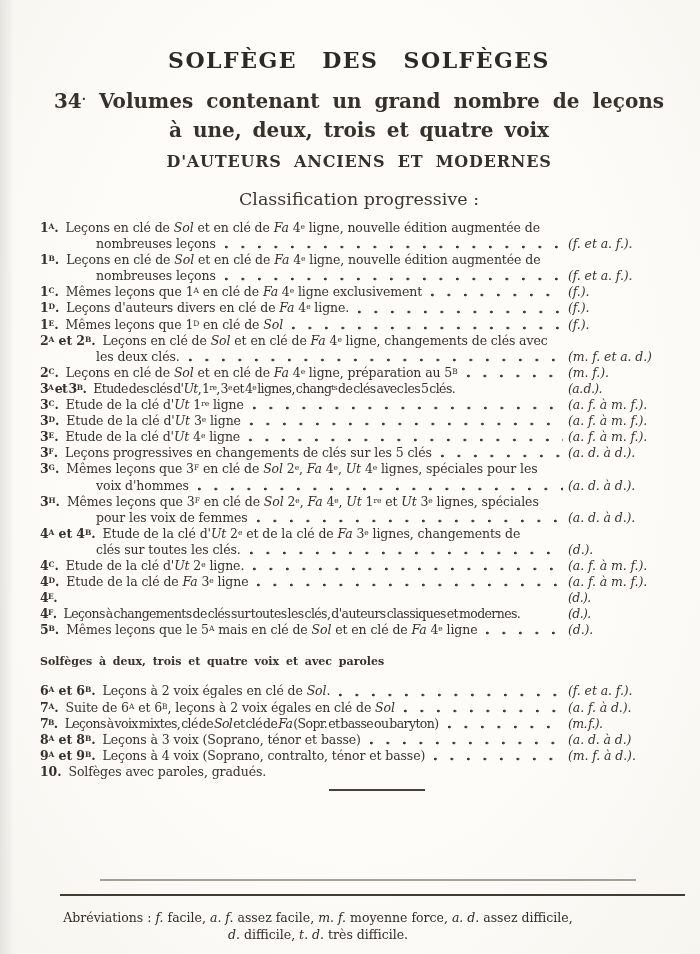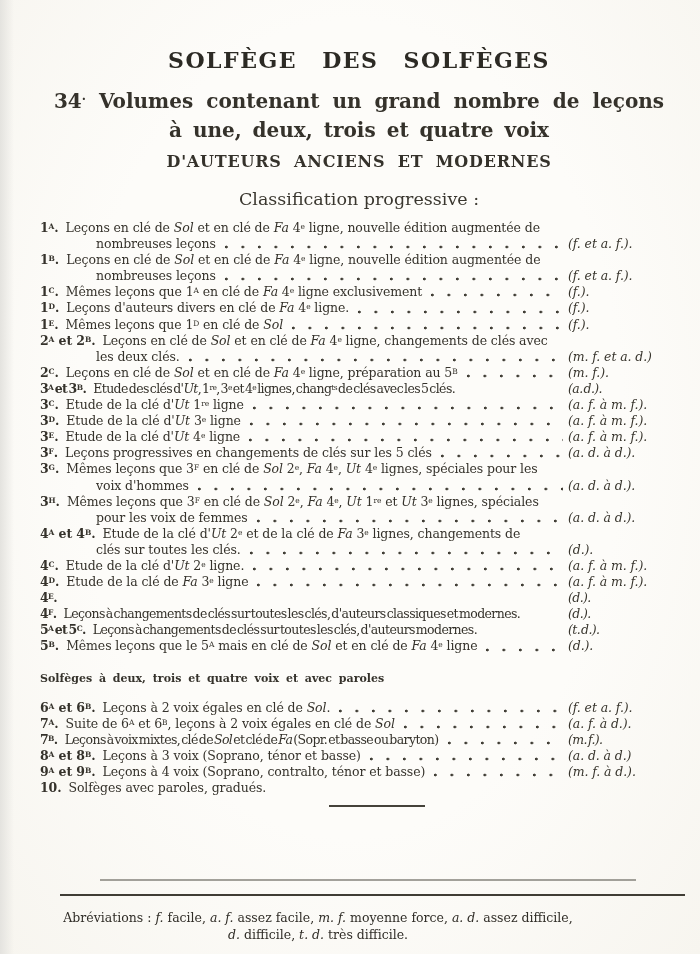--- a/index.html
+++ b/index.html
@@ -213,28 +213,20 @@
         </div>
       </div>
       <div class="item tight">
         <div class="line">
           <span class="lbl">4<sup>F</sup>.</span>
           <span class="txt">Leçons à changements de clés sur toutes les clés, d'auteurs classiques et modernes.</span>
           <span class="fill"></span>
           <span class="rating">(d.).</span>
         </div>
       </div>
-      <div class="item tight">
-        <div class="line">
-          <span class="lbl">5<sup>A</sup> et 5<sup>C</sup>.</span>
-          <span class="txt">Leçons à changements de clés sur toutes les clés, d'auteurs modernes.</span>
-          <span class="fill"></span>
-          <span class="rating">(t. d.).</span>
-        </div>
-      </div>
       <div class="item">
         <div class="line">
           <span class="lbl">5<sup>B</sup>.</span>
           <span class="txt">Mêmes leçons que le 5<sup>A</sup> mais en clé de <i>Sol</i> et en clé de <i>Fa</i> 4<sup>e</sup> ligne</span>
           <span class="fill dots"></span>
           <span class="rating">(d.).</span>
         </div>
       </div>
     </div>
   <div class="h2b">Solfèges à deux, trois et quatre voix et avec paroles</div>

